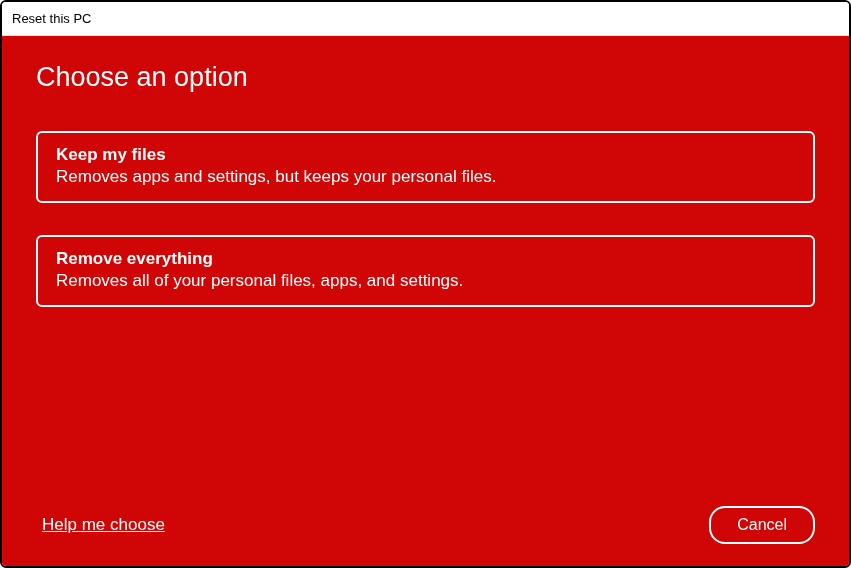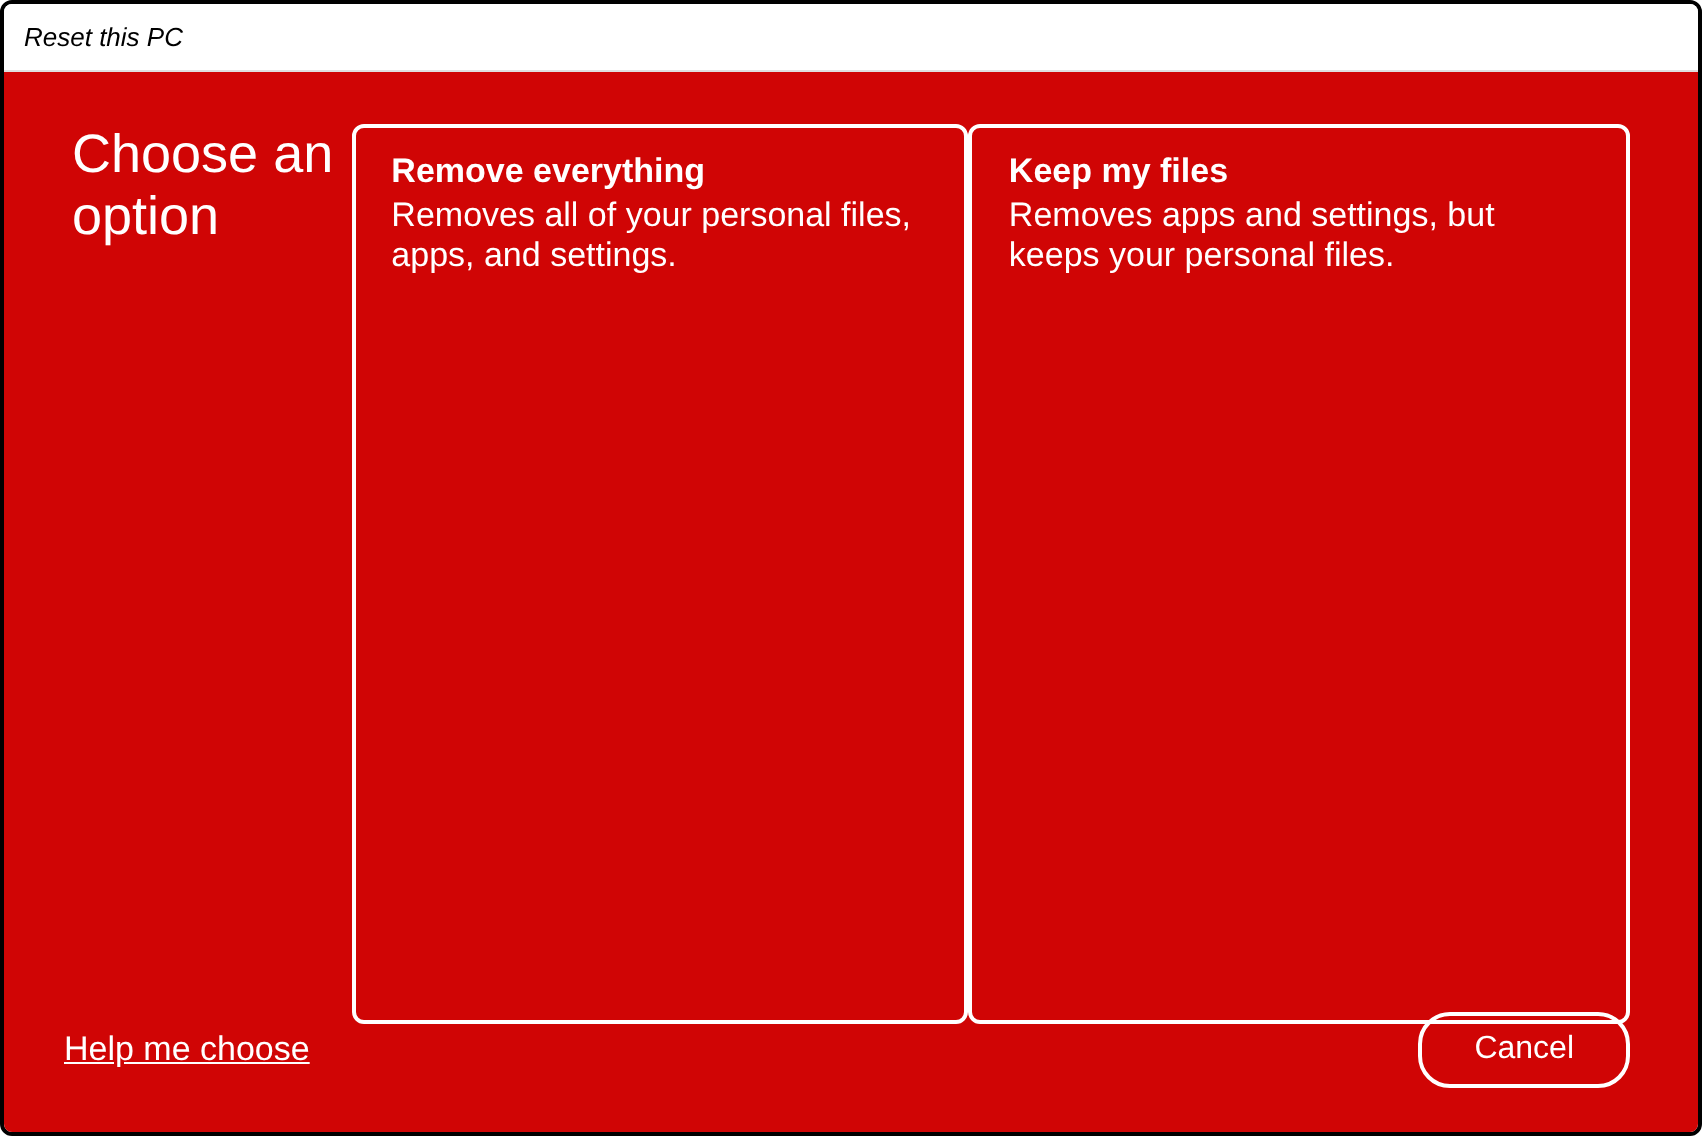--- a/index.html
+++ b/index.html
@@ -25,28 +25,27 @@
     }
     .titlebar {
       height: 34px;
       background: #ffffff;
       display: flex;
       align-items: center;
       padding-left: 10px;
       font-size: 13px;
       color: #000000;
       border-bottom: 1px solid #e0e0e0;
-      font-style: italic;
     }
     .content {
       flex: 1;
       background: #d00505;
       padding: 26px 34px 22px 34px;
       display: flex;
-      flex-direction: row;
+      flex-direction: column;
       position: relative;
     }
     .heading {
       color: #ffffff;
       font-size: 27px;
       font-weight: 400;
       margin-bottom: 38px;
     }
     .option {
       border: 2px solid #ffffff;
@@ -61,21 +60,21 @@
       font-weight: 600;
       margin-bottom: 2px;
     }
     .option-desc {
       font-size: 17px;
       font-weight: 400;
     }
     .footer {
       position: absolute;
       bottom: 22px;
-      left: 30px;
+      left: 40px;
       right: 34px;
       display: flex;
       justify-content: space-between;
       align-items: center;
     }
     .help-link {
       color: #ffffff;
       font-size: 17px;
       text-decoration: underline;
       cursor: pointer;
@@ -95,27 +94,27 @@
 <body>
 
 <div class="window">
   <div class="titlebar">
     <span>Reset this PC</span>
   </div>
   <div class="content">
     <h1 class="heading">Choose an option</h1>
 
     <div class="option">
-      <div class="option-title">Remove everything</div>
-      <div class="option-desc">Removes all of your personal files, apps, and settings.</div>
+      <div class="option-title">Keep my files</div>
+      <div class="option-desc">Removes apps and settings, but keeps your personal files.</div>
     </div>
 
     <div class="option">
-      <div class="option-title">Keep my files</div>
-      <div class="option-desc">Removes apps and settings, but keeps your personal files.</div>
+      <div class="option-title">Remove everything</div>
+      <div class="option-desc">Removes all of your personal files, apps, and settings.</div>
     </div>
 
     <div class="footer">
       <a class="help-link">Help me choose</a>
       <button class="cancel-btn">Cancel</button>
     </div>
   </div>
 </div>
 
 </body></html>

